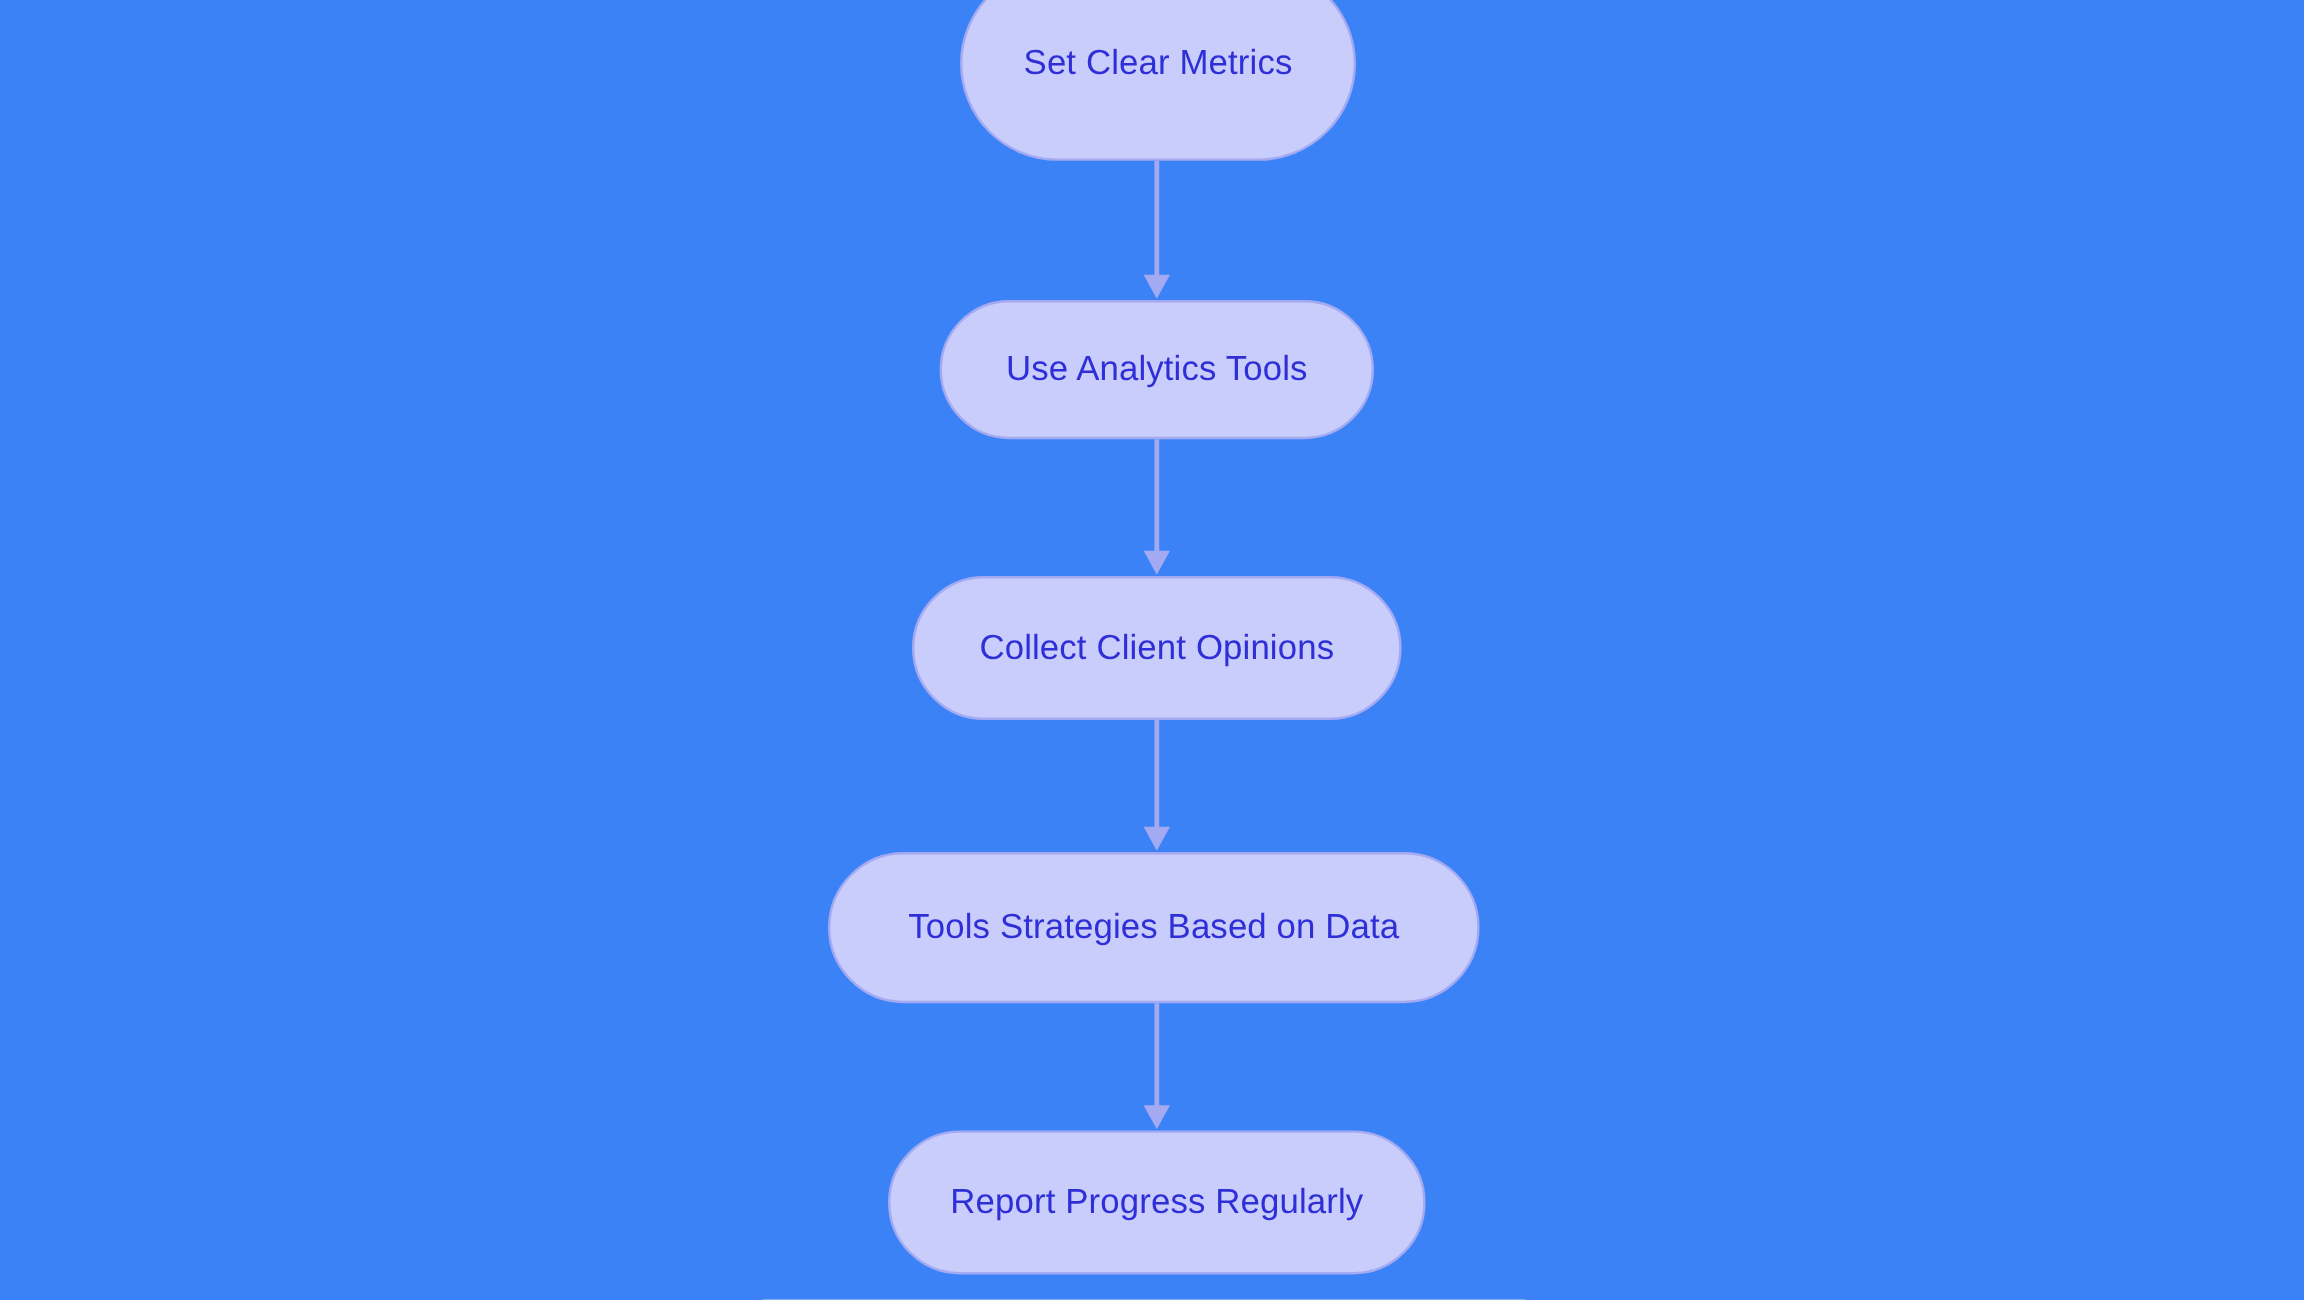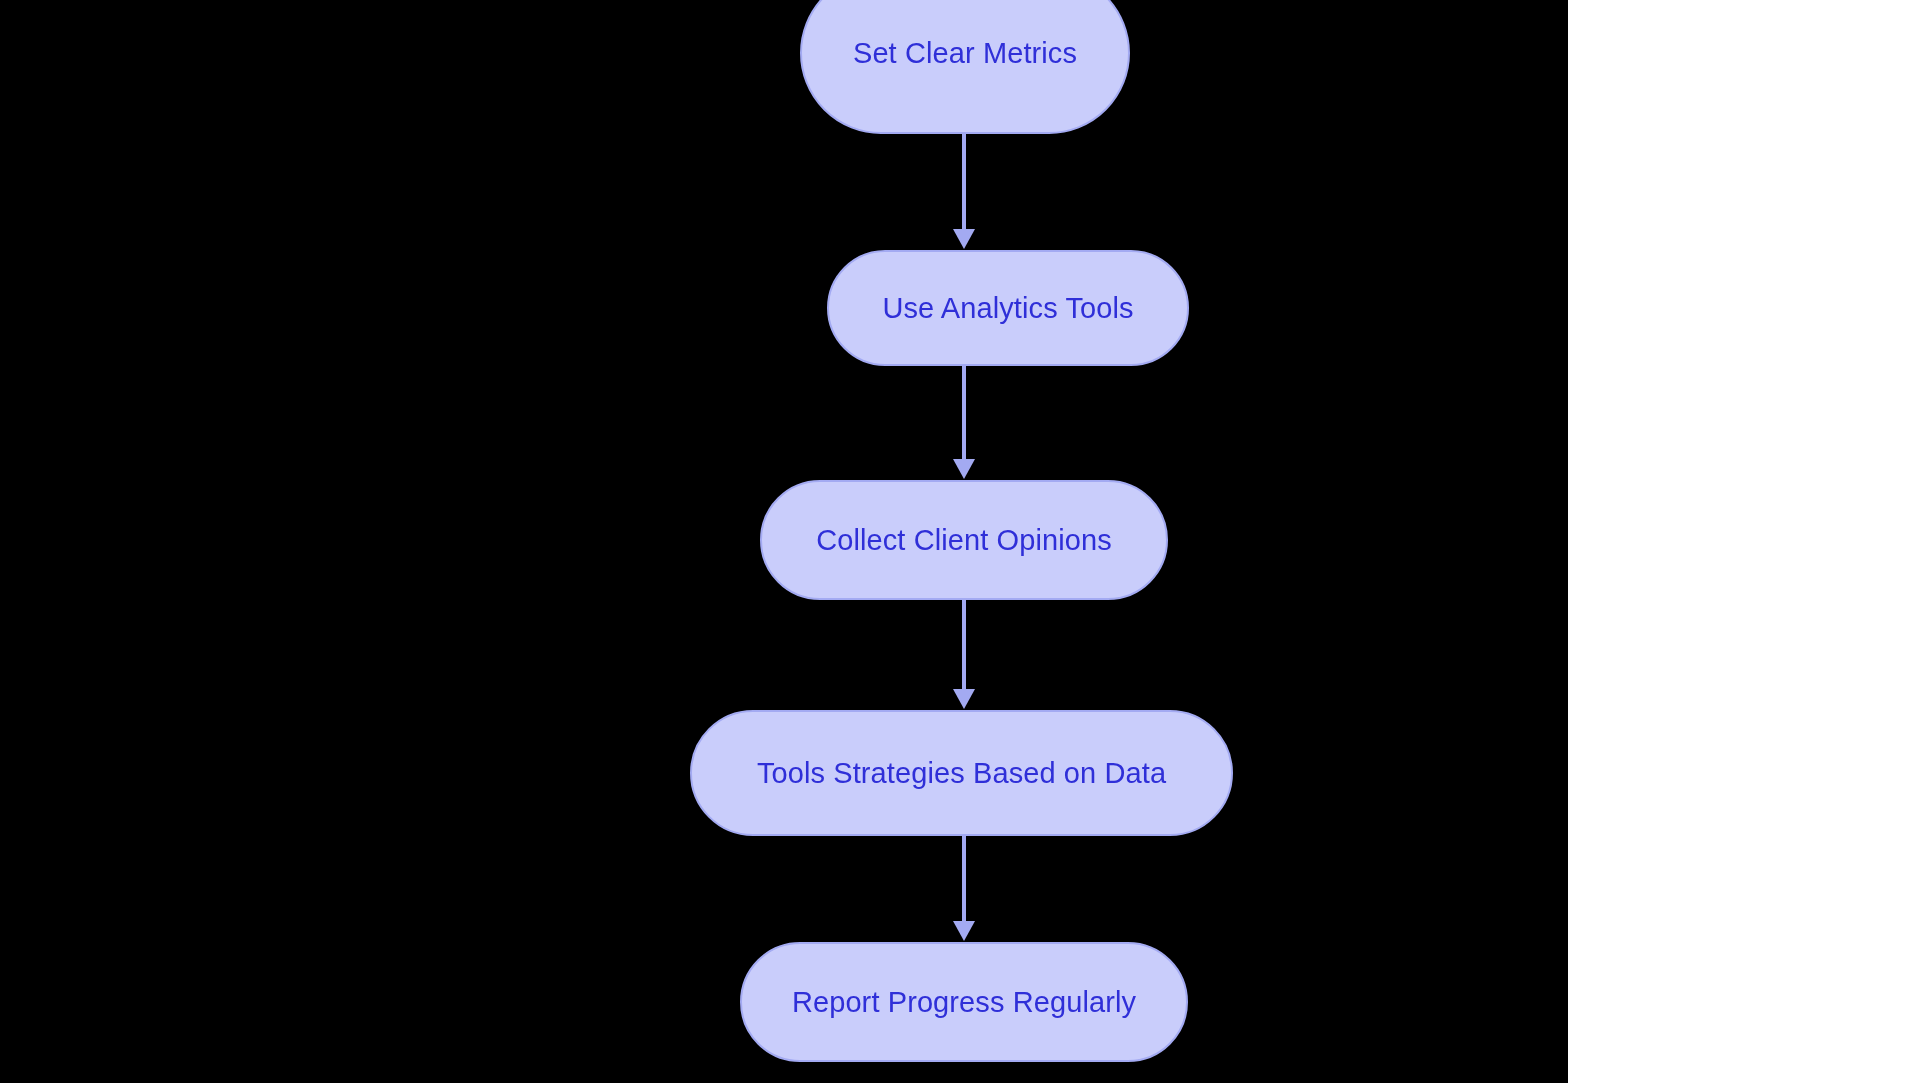--- a/index.html
+++ b/index.html
@@ -10,23 +10,23 @@
   }
   body {
     width: 1920px;
     height: 1083px;
     overflow: hidden;
     font-family: "Liberation Sans", "DejaVu Sans", sans-serif;
   }
 
   #flowchart-canvas {
     position: relative;
-    width: 1568px;
+    width: 1920px;
     height: 1083px;
-    background: #000000;
+    background: #3b82f6;
   }
 
   
   .node {
     position: absolute;
     box-sizing: border-box;
     display: flex;
     align-items: center;
     justify-content: center;
     background: #c9cdfb;
@@ -40,21 +40,21 @@
     font-size: 29px;
     font-weight: 400;
     line-height: 1;
     letter-spacing: 0.1px;
     white-space: nowrap;
     user-select: none;
   }
 
   
   #node-1 { left: 800px;  top: -28px;  width: 330px; height: 162px; }
-  #node-2 { left: 827px;  top: 250px;  width: 362px; height: 116px; }
+  #node-2 { left: 783px;  top: 250px;  width: 362px; height: 116px; }
   #node-3 { left: 760px;  top: 480px;  width: 408px; height: 120px; align-items: center; }
   #node-4 { left: 690px;  top: 710px;  width: 543px; height: 126px; }
   #node-5 { left: 740px;  top: 942px;  width: 448px; height: 120px; align-items: center; }
 
   
   .connector {
     position: absolute;
     left: 0;
     top: 0;
     width: 1920px;

